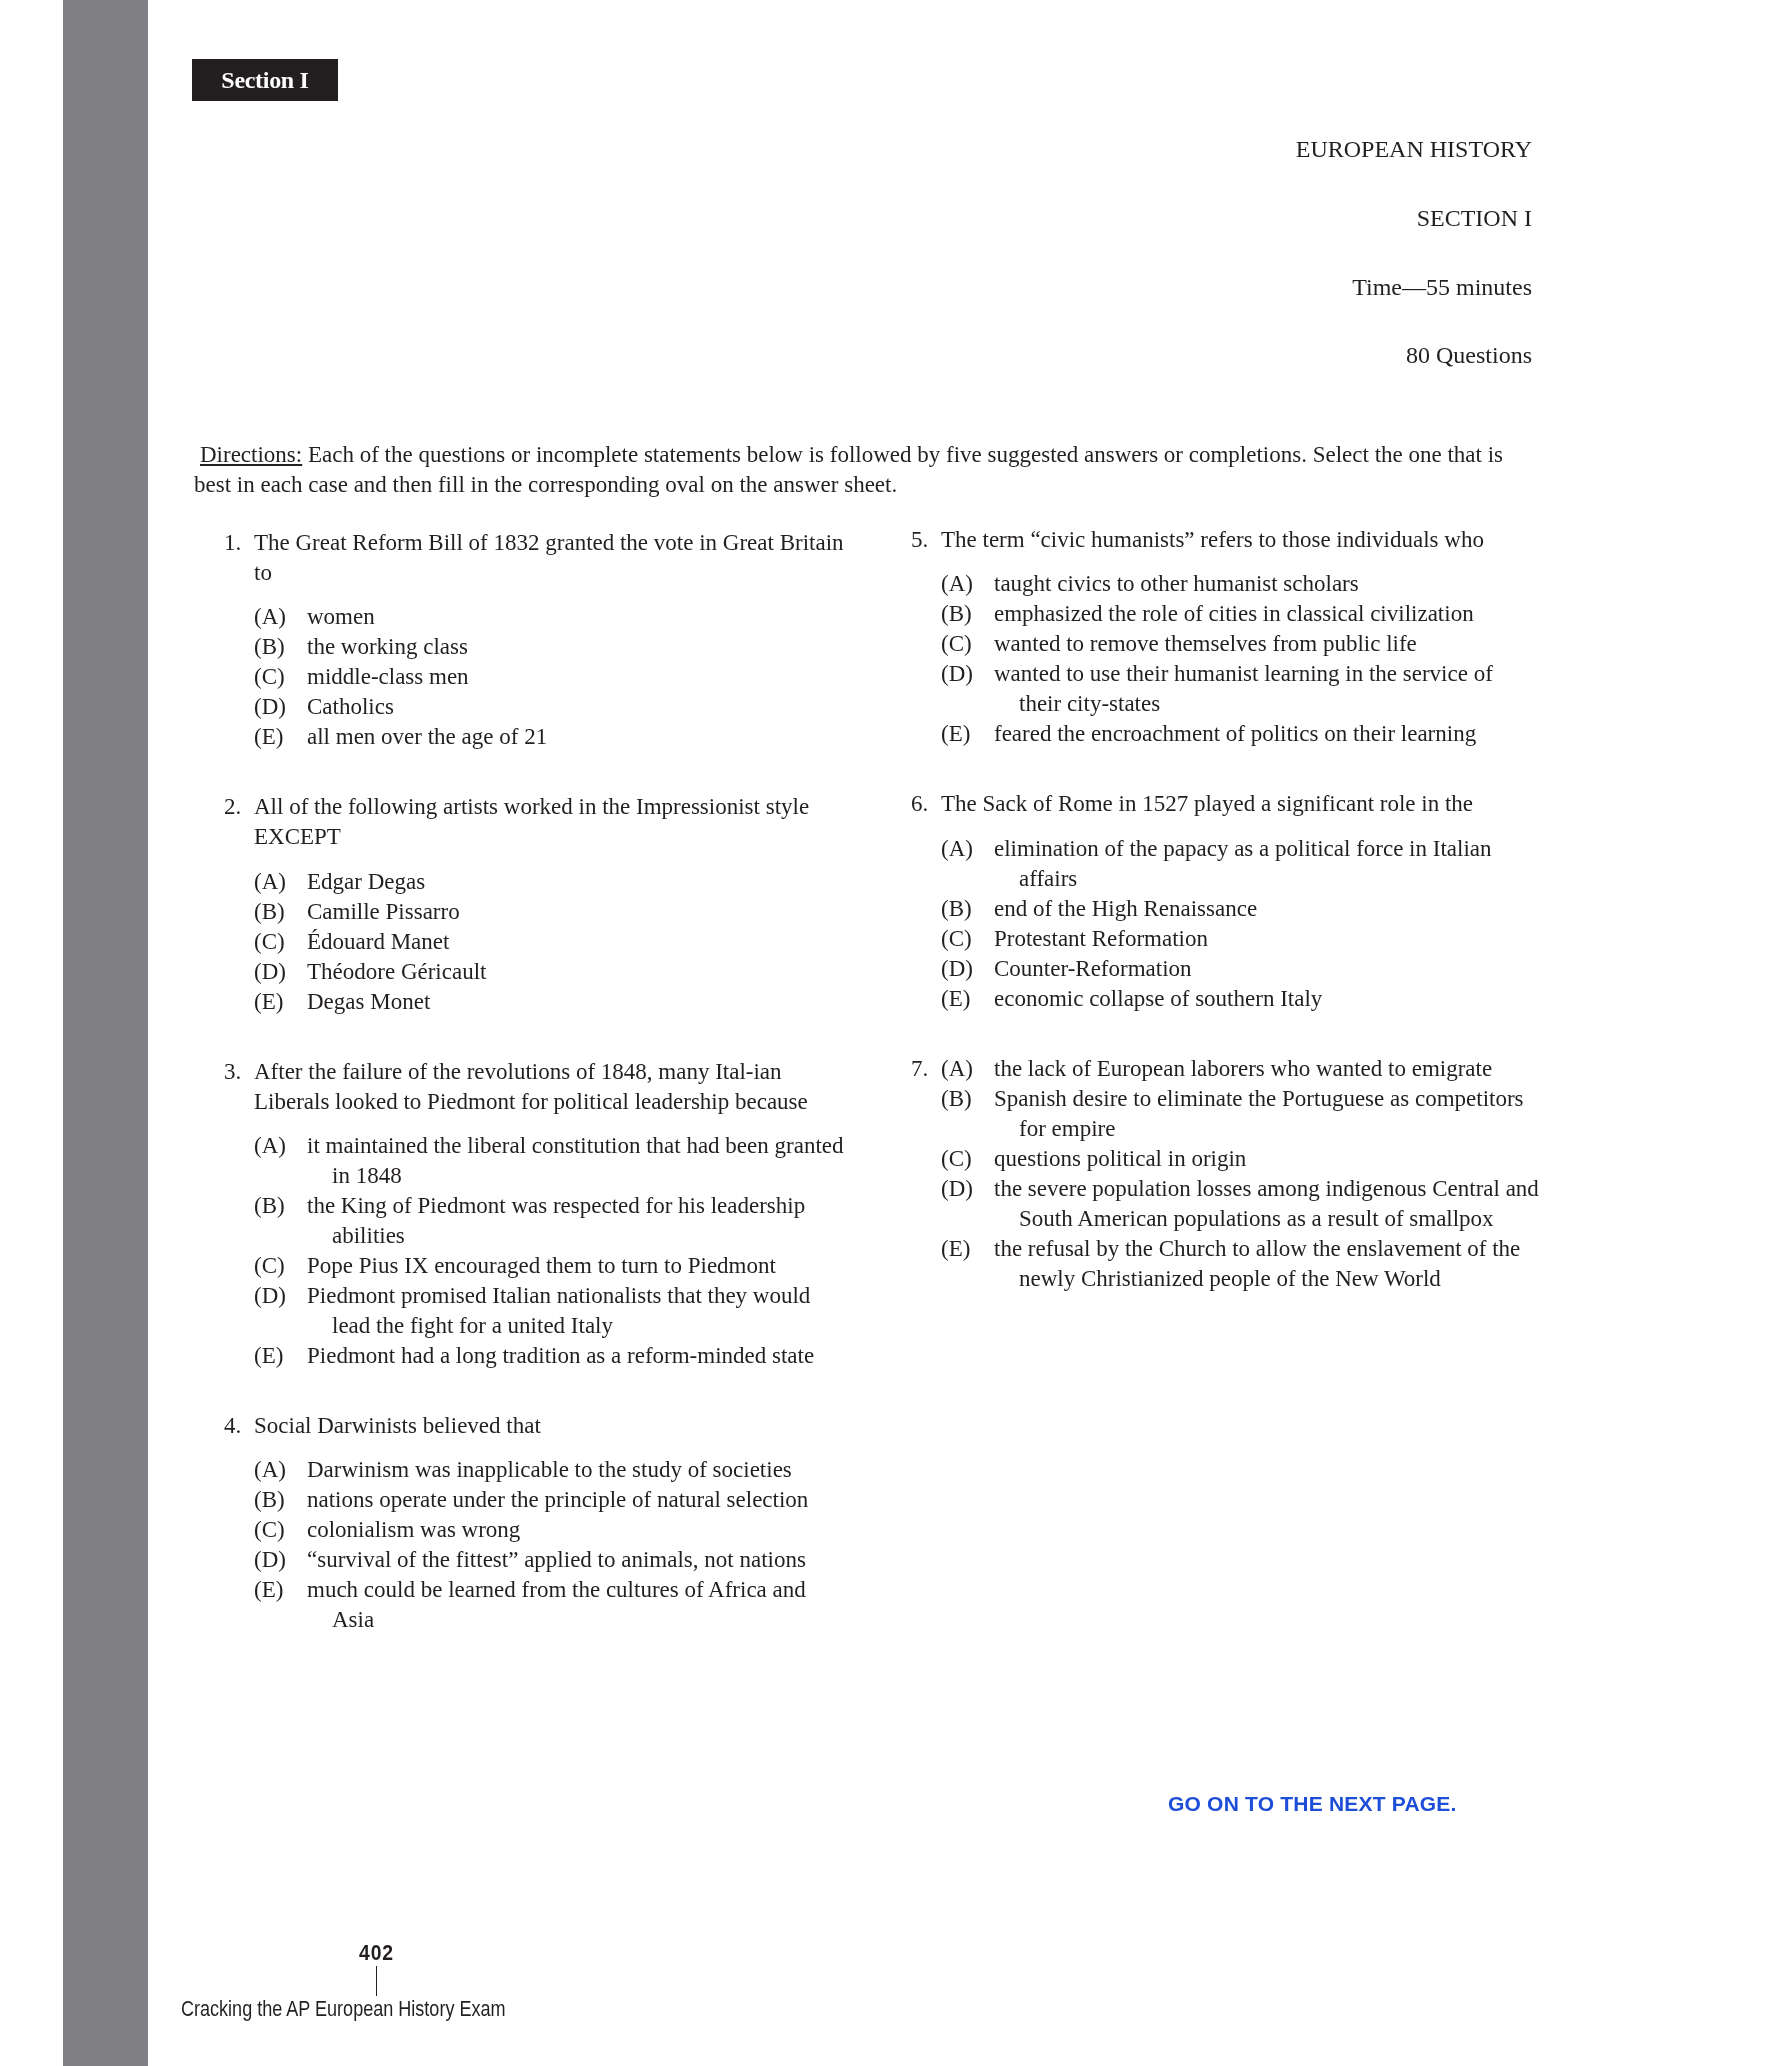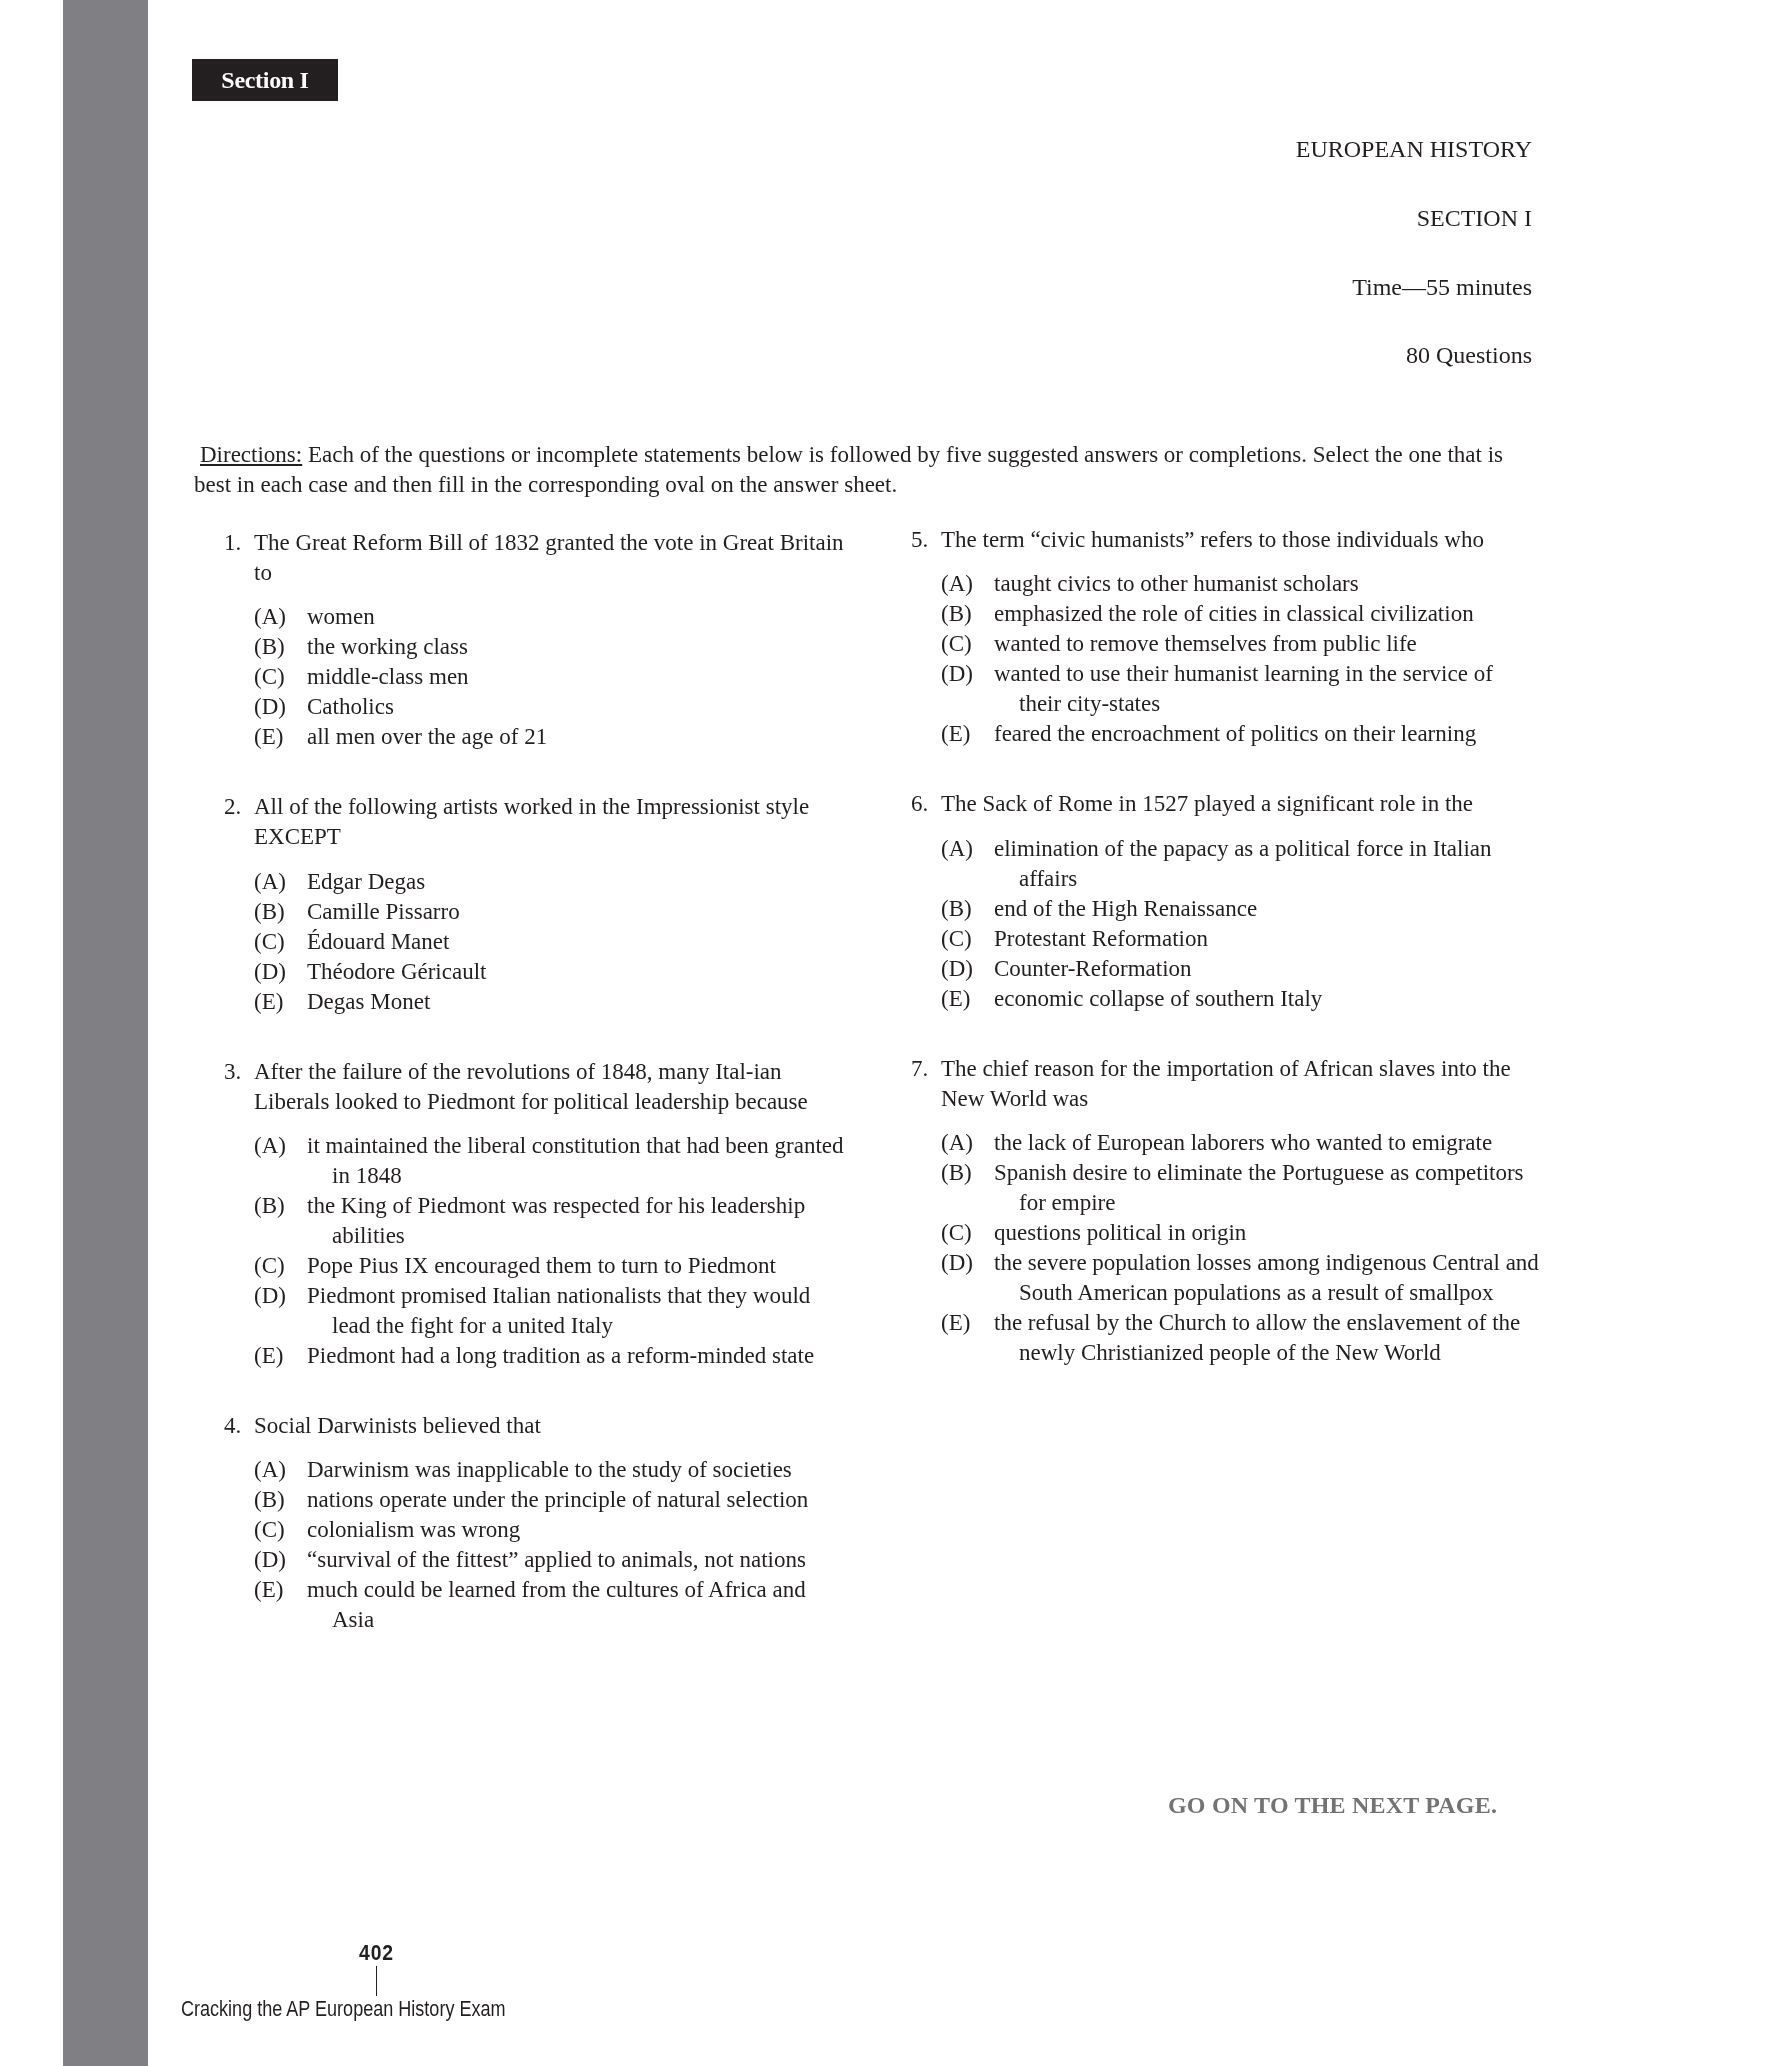--- a/index.html
+++ b/index.html
@@ -26,22 +26,22 @@
   .col.left { left: 224px; top: 528px; width: 628px; }
   .col.right { left: 911px; top: 525px; width: 628px; }
   .question { position: relative; margin-bottom: 40px; }
   .q-stem { position: relative; padding-left: 30px; margin-bottom: 14.3px; }
   .q-num { position: absolute; left: 0; top: 0; }
   .answers { padding-left: 30px; }
   .answer { position: relative; padding-left: 53px; }
   .answer .letter { position: absolute; left: 0; top: 0; }
   .answer .text { display: block; padding-left: 25px; text-indent: -25px; }
   .go-on {
-    position: absolute; left: 1168px; top: 1792px; font-family: Liberation Serif, serif;
-    font-weight: bold; font-size: 24px; letter-spacing: 0.2px; color: #737373;
+    position: absolute; left: 1168px; top: 1792px; font-family: Liberation Sans, sans-serif;
+    font-weight: bold; font-size: 21px; letter-spacing: 0.2px; color: #1d4ed8;
   }
   .footer { position: absolute; left: 181px; top: 1940px; display: flex; align-items: center; color: #231f20;
     font-family: "Liberation Sans", "DejaVu Sans", sans-serif; flex-direction: column; }
   .footer .pg { font-weight: bold; font-size: 22px; letter-spacing: 1px; transform: scaleX(0.88); transform-origin: left; }
   .footer .sep { width: 1px; height: 30px; background: #231f20; margin: 0 19px 0 13.3px; }
   .footer .book { font-size: 22px; transform: scaleX(0.82); transform-origin: left; white-space: nowrap; }
 </style>
 </head>
 <body>
 
@@ -215,21 +215,21 @@
           <span class="text">Counter-Reformation</span>
         </div>
       <div class="answer">
           <span class="letter">(E)</span>
           <span class="text">economic collapse of southern Italy</span>
         </div>
     </div>
   </div>
 
   <div class="question">
-    <div class="q-stem"><span class="q-num">7.</span><span>The chief reason for the importation of African slaves into the New World was</span></div>
+    <div class="q-stem"><span class="q-num">7.</span></div>
     <div class="answers">
       <div class="answer">
           <span class="letter">(A)</span>
           <span class="text">the lack of European laborers who wanted to emigrate</span>
         </div>
       <div class="answer">
           <span class="letter">(B)</span>
           <span class="text">Spanish desire to eliminate the Portuguese as competitors for empire</span>
         </div>
       <div class="answer">

